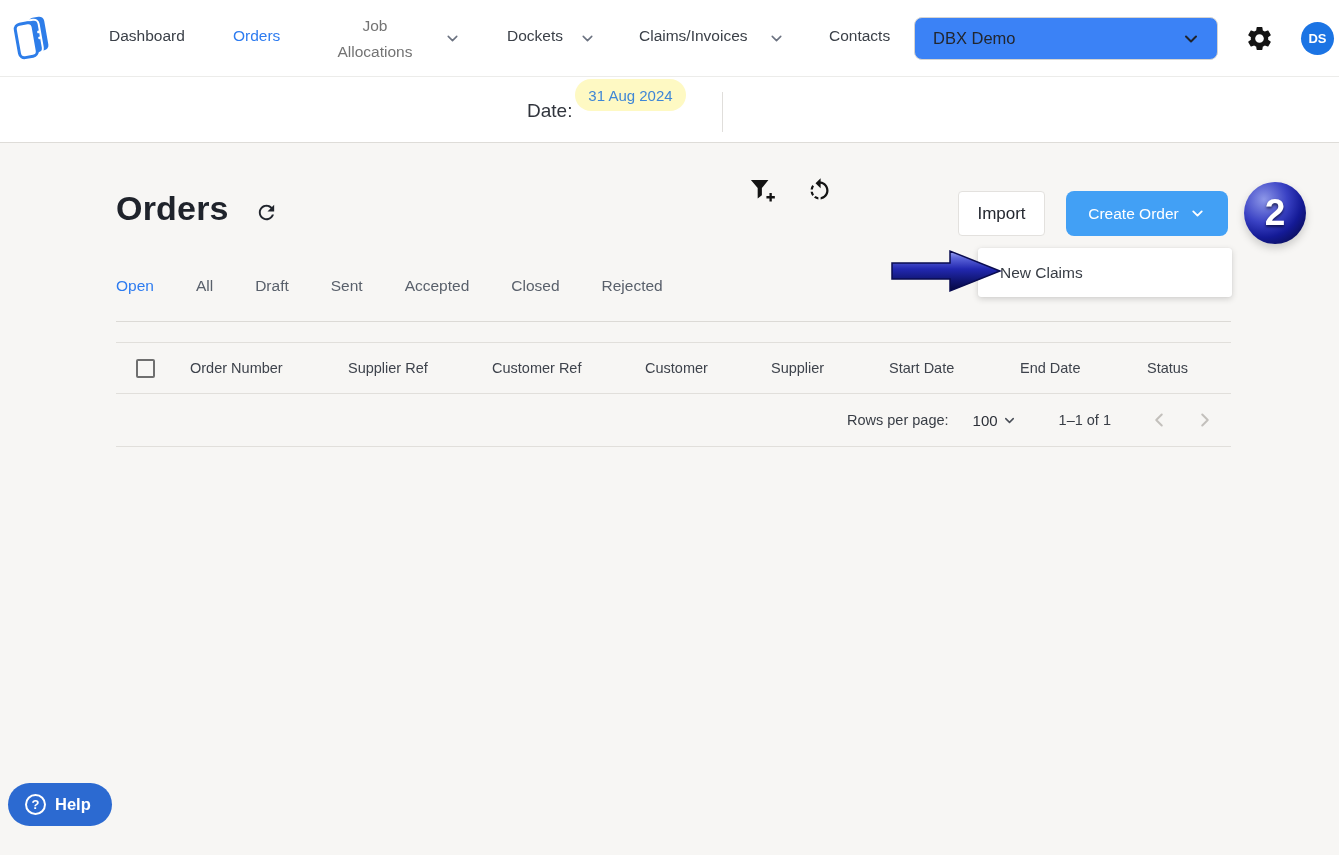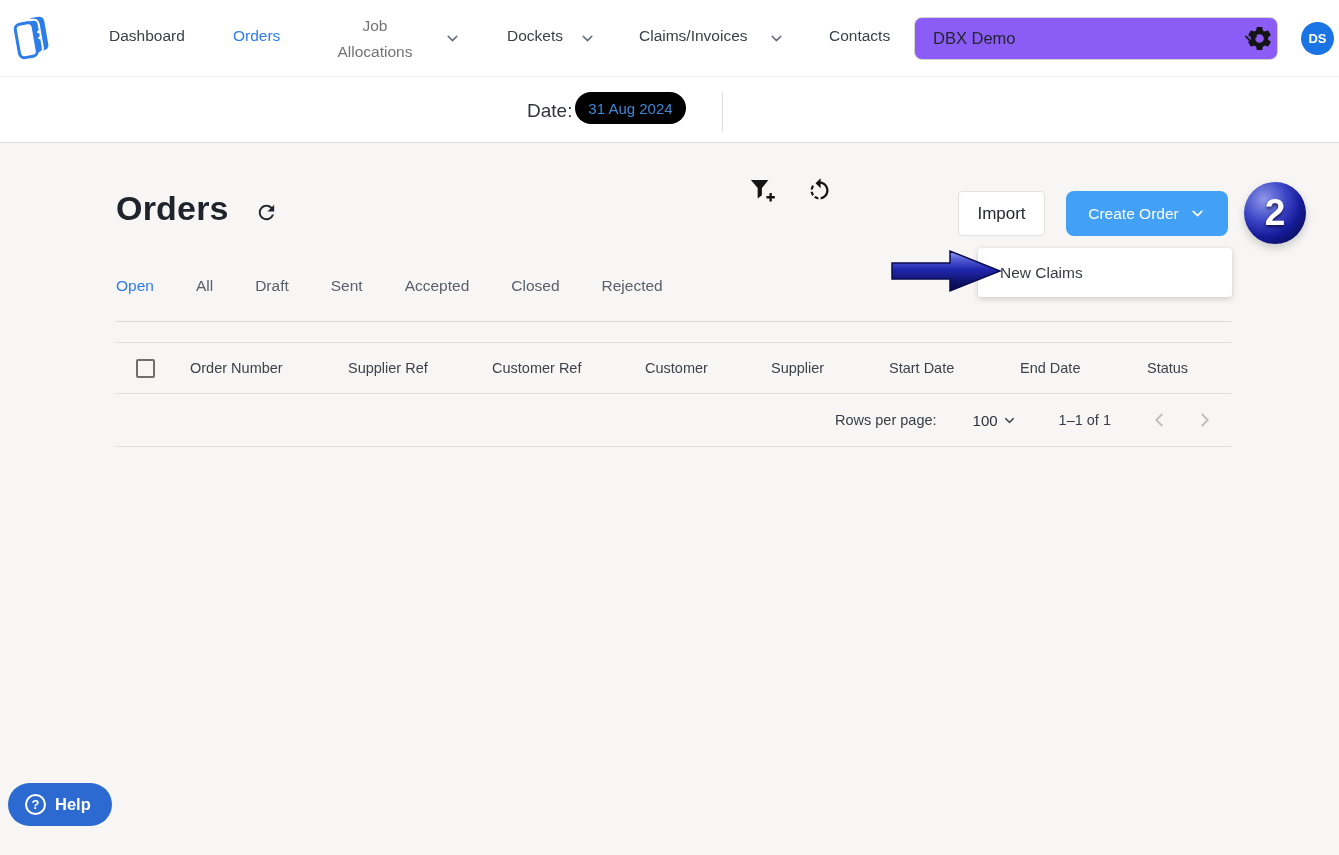--- a/index.html
+++ b/index.html
@@ -7,30 +7,30 @@
   body { font-family:"Liberation Sans", sans-serif; color:#2b2f37; }
   .canvas { position:relative; width:1339px; height:855px; background:#f7f6f4; overflow:hidden; }
 
   
   .topnav { position:absolute; left:0; top:0; width:1339px; height:77px; background:#fff; border-bottom:1px solid #ececea; z-index:3; }
   .logo { position:absolute; left:12px; top:15px; width:42px; height:46px; cursor:pointer; }
   .nav-link { position:absolute; top:27px; font-size:15.5px; color:#3b4048; cursor:pointer; white-space:nowrap; }
   .nav-link.active { color:#2e7cf0; }
   .nav-two-line { position:absolute; top:13px; width:90px; text-align:center; font-size:15.5px; color:#737373; line-height:26px; cursor:pointer; }
   .nav-chev { position:absolute; top:30px; width:17px; height:17px; color:#6b7280; }
-  .org-select { position:absolute; left:914px; top:17px; width:364px; height:43px; background:#8b5cf6; border:1px solid #d6d4d1; border-radius:8px; display:flex; align-items:center; padding:0 16px 0 18px; cursor:pointer;justify-content:space-between; }
+  .org-select { position:absolute; left:914px; top:17px; width:304px; height:43px; background:#3b82f6; border:1px solid #d6d4d1; border-radius:8px; display:flex; align-items:center; padding:0 16px 0 18px; cursor:pointer;justify-content:space-between; }
   .org-select .val { font-size:16.5px; color:#22262e; flex:1; }
   .org-select .chev { width:20px; height:20px; color:#1f232b; }
   .gear { position:absolute; left:1245px; top:24px; width:29px; height:29px; color:#141414; cursor:pointer; }
   .avatar { position:absolute; left:1301px; top:22px; width:33px; height:33px; border-radius:50%; background:#1b74e4; color:#fff; font-size:13px; font-weight:bold; display:flex; align-items:center; justify-content:center; cursor:pointer; }
 
   
   .filterbar { position:absolute; left:0; top:77px; width:1339px; height:66px; background:#fff; border-bottom:1px solid #deDCd8; border-bottom:1px solid #dedcd8; z-index:2; }
   .date-label { position:absolute; left:527px; top:23px; font-size:19px; color:#30343c; }
-  .date-pill { position:absolute; left:575px; top:15px; width:111px; height:32px; border-radius:16px; background:#000000; color:#3f87d6; font-size:15px; display:flex; align-items:center; justify-content:center; cursor:pointer; }
+  .date-pill { position:absolute; left:575px; top:2px; width:111px; height:32px; border-radius:16px; background:#fef9c3; color:#3f87d6; font-size:15px; display:flex; align-items:center; justify-content:center; cursor:pointer; }
   .fb-divider { position:absolute; left:722px; top:15px; width:1px; height:40px; background:#e0dedb; }
   .icon-btn { position:absolute; width:28px; height:28px; color:#141414; cursor:pointer; }
 
   
   .page-title { position:absolute; left:116px; top:189px; font-size:34px; font-weight:600; color:#1f232b; letter-spacing:.2px; }
   .title-refresh { position:absolute; left:255px; top:201px; width:23px; height:23px; color:#20242c; cursor:pointer; }
   .btn-import { position:absolute; left:958px; top:191px; width:87px; height:45px; background:#fff; border:1px solid #e3e1de; border-radius:4px; font-size:17px; color:#23272f; display:flex; align-items:center; justify-content:center; cursor:pointer; }
   .btn-create { position:absolute; left:1066px; top:191px; width:162px; height:45px; background:#42a0f5; border:none; border-radius:8px; font-size:15.5px; font-weight:500; color:#fff; display:flex; align-items:center; justify-content:center; gap:10px; cursor:pointer; }
   .btn-create .chev { width:17px; height:17px; color:#fff; }
 
@@ -48,21 +48,21 @@
   .tabs { position:absolute; left:116px; top:277px; display:flex; gap:42px; }
   .tab { font-size:15.5px; color:#59606b; cursor:pointer; }
   .tab.active { color:#2e7cf0; }
   .tabs-divider { position:absolute; left:116px; top:321px; width:1115px; height:1px; background:#dcdad6; z-index:1; }
 
   .table { position:absolute; left:116px; top:342px; width:1115px; }
   .thead { position:relative; height:52px; border-top:1px solid #e1dfdb; border-bottom:1px solid #e1dfdb; }
   .checkbox { position:absolute; left:20px; top:16px; width:19px; height:19px; border:2px solid #6f6f6f; border-radius:2px; background:transparent; cursor:pointer; }
   .th { position:absolute; top:17px; font-size:14.5px; font-weight:500; color:#3e434c; white-space:nowrap; }
   .pagination { height:53px; border-bottom:1px solid #e1dfdb; display:flex; align-items:center; justify-content:flex-end; padding-right:14px; font-size:14.5px; color:#383d45; }
-  .rpp-select { display:flex; align-items:center; gap:4px; margin-left:36px; cursor:pointer; font-size:15px; color:#2c3038; }
+  .rpp-select { display:flex; align-items:center; gap:4px; margin-left:24px; cursor:pointer; font-size:15px; color:#2c3038; }
   .rpp-select .chev { width:15px; height:15px; color:#4a4f58; }
   .range { margin-left:42px; }
   .pg-chev { width:24px; height:24px; color:#c3c0bc; cursor:pointer; display:flex; align-items:center; justify-content:center; }
   .pg-prev { margin-left:36px; }
   .pg-next { margin-left:22px; }
 
   .help-btn { position:absolute; left:8px; top:783px; height:43px; border-radius:22px; background:#2c6ad1;
     display:flex; align-items:center; gap:9px; padding:0 21px 0 17px; cursor:pointer; z-index:8; }
   .help-q { width:21px; height:21px; border:2px solid #fff; border-radius:50%; color:#fff; font-size:13px; font-weight:bold; display:flex; align-items:center; justify-content:center; }
   .help-label { color:#fff; font-size:16.5px; font-weight:bold; }

